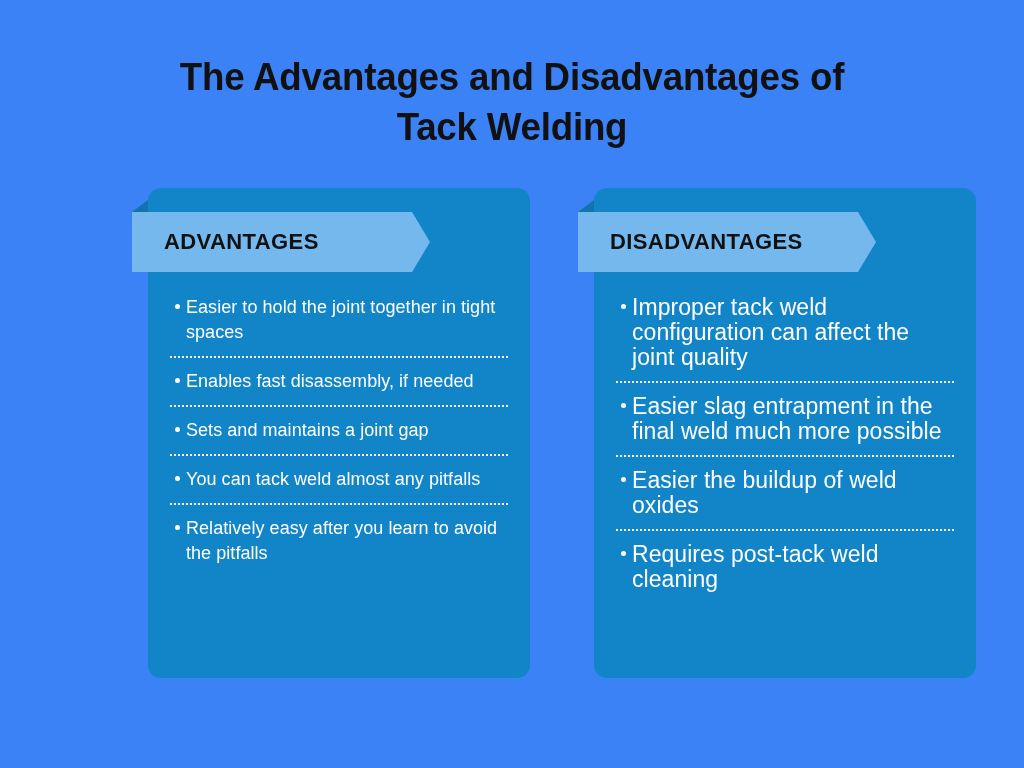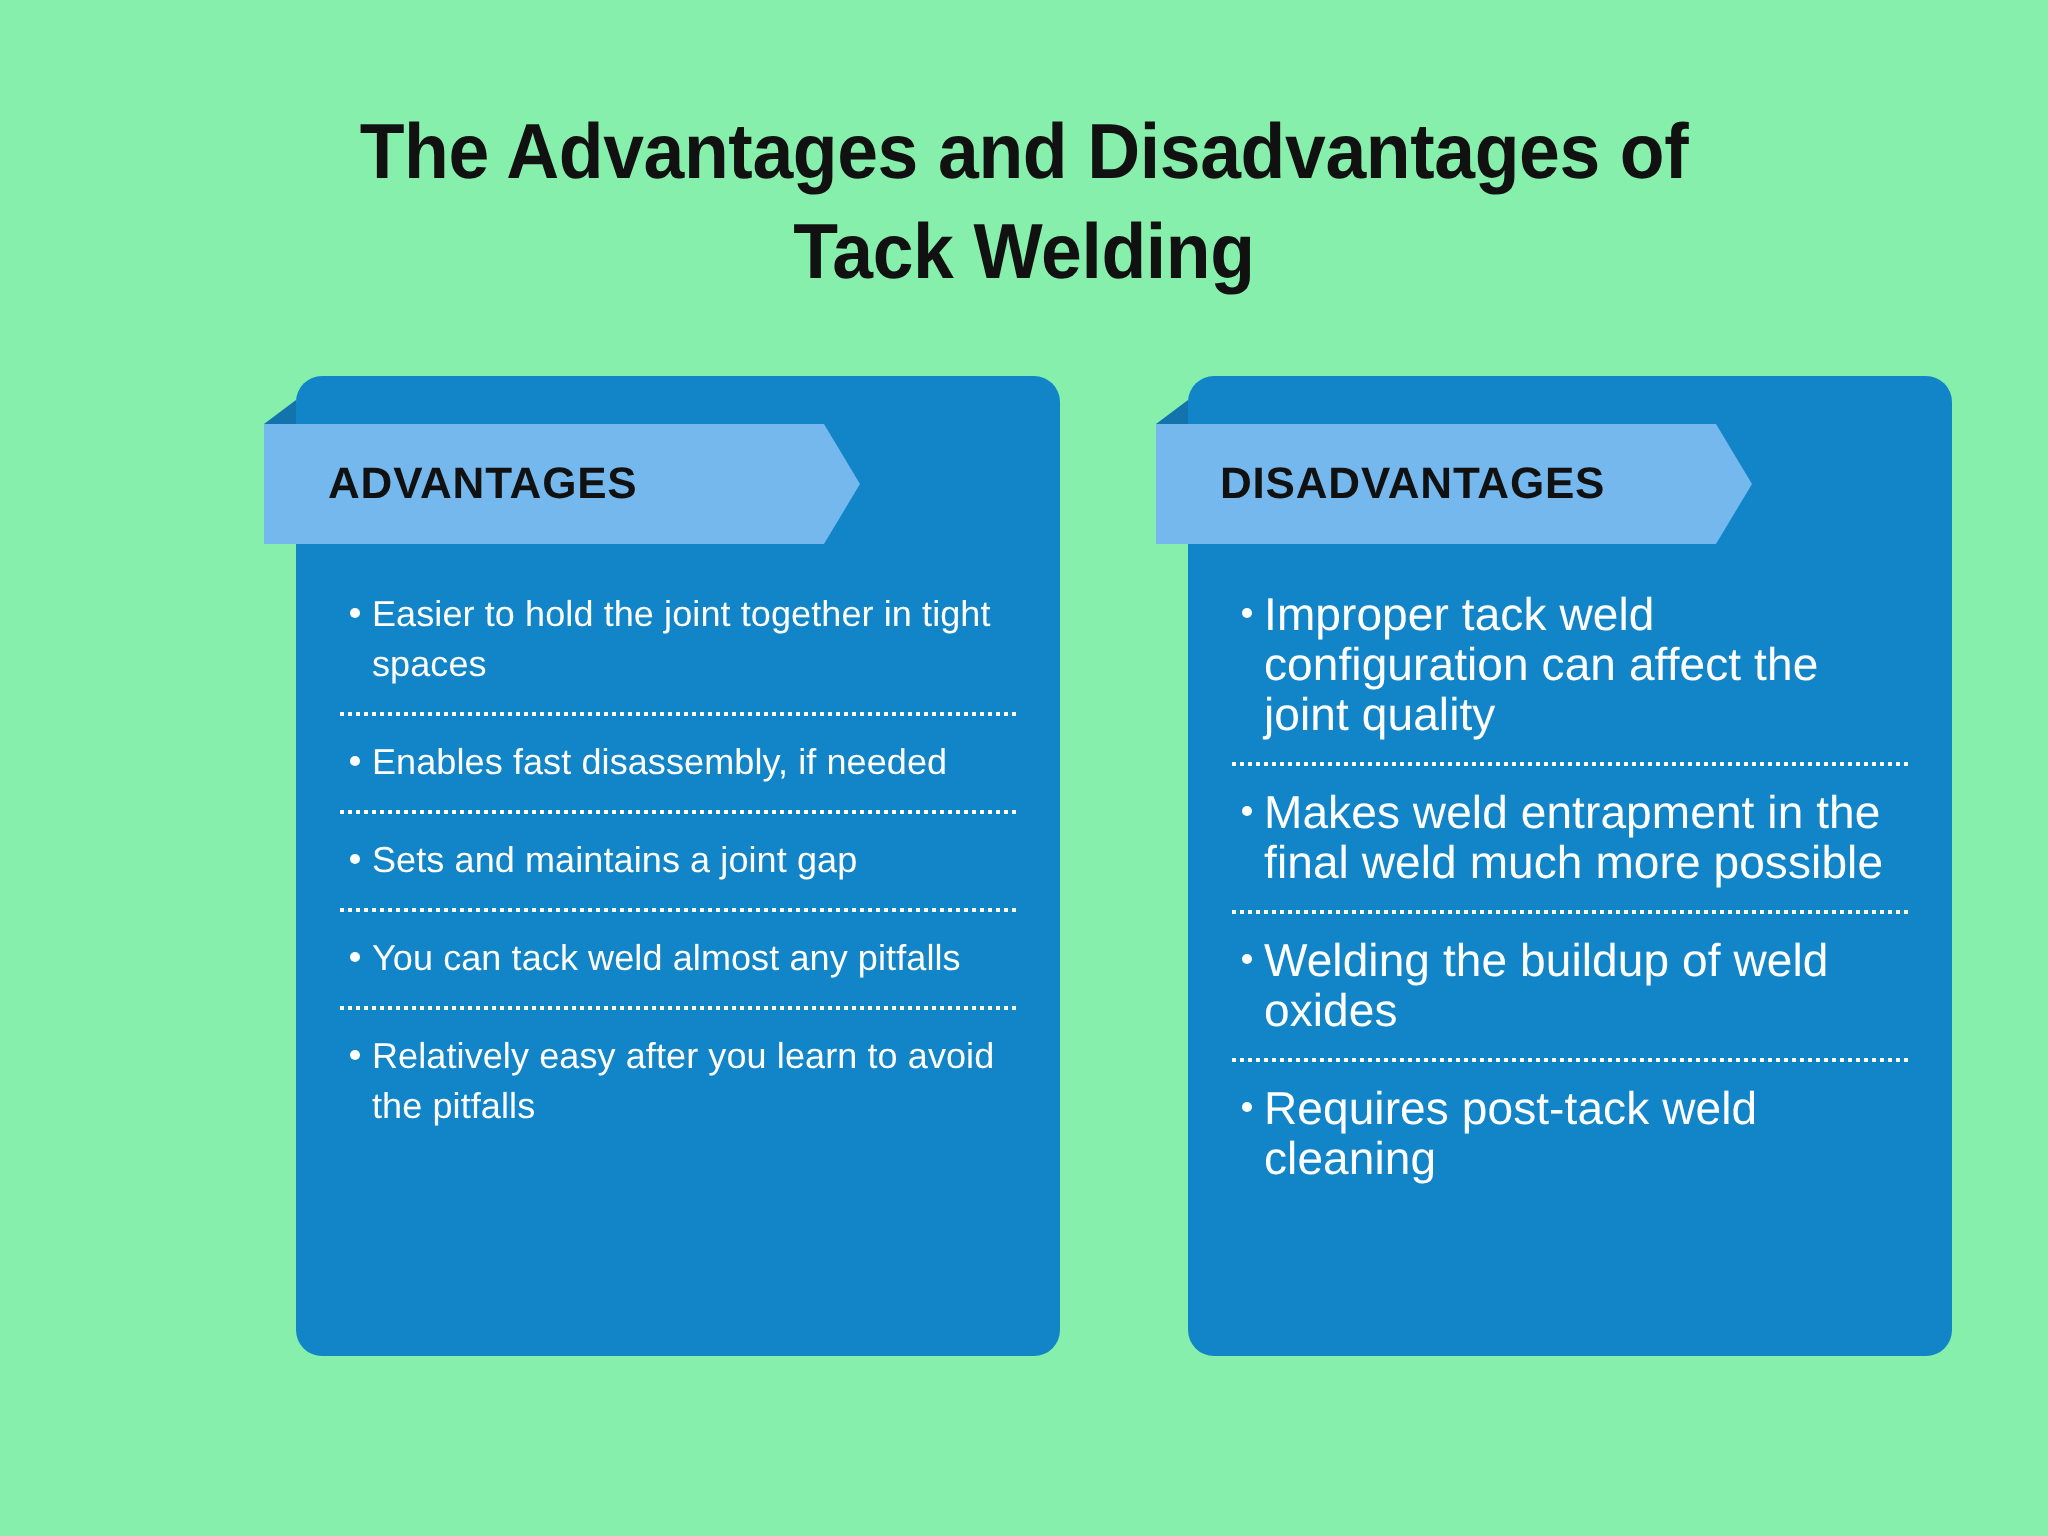--- a/index.html
+++ b/index.html
@@ -13,21 +13,21 @@
     height: 768px;
     overflow: hidden;
     font-family: "Liberation Sans", sans-serif;
     -webkit-font-smoothing: antialiased;
   }
 
   .page {
     position: relative;
     width: 1024px;
     height: 768px;
-    background: #86efac;
+    background: #3b82f6;
   }
 
   
   .title {
     position: absolute;
     left: 0;
     top: 52px;
     width: 1024px;
     text-align: center;
     font-family: "Liberation Sans", sans-serif;
@@ -212,28 +212,28 @@
         <span class="bullet">
             <i></i>
           </span>
         <span class="item-text">Improper tack weld configuration can affect the joint quality</span>
       </div>
 
       <div class="item">
         <span class="bullet">
             <i></i>
           </span>
-        <span class="item-text">Makes weld entrapment in the final weld much more possible</span>
-      </div>
-
-      <div class="item">
-        <span class="bullet">
-            <i></i>
-          </span>
-        <span class="item-text">Welding the buildup of weld oxides</span>
+        <span class="item-text">Easier slag entrapment in the final weld much more possible</span>
+      </div>
+
+      <div class="item">
+        <span class="bullet">
+            <i></i>
+          </span>
+        <span class="item-text">Easier the buildup of weld oxides</span>
       </div>
 
       <div class="item">
         <span class="bullet">
             <i></i>
           </span>
         <span class="item-text">Requires post-tack weld cleaning</span>
       </div>
 
     </div>

